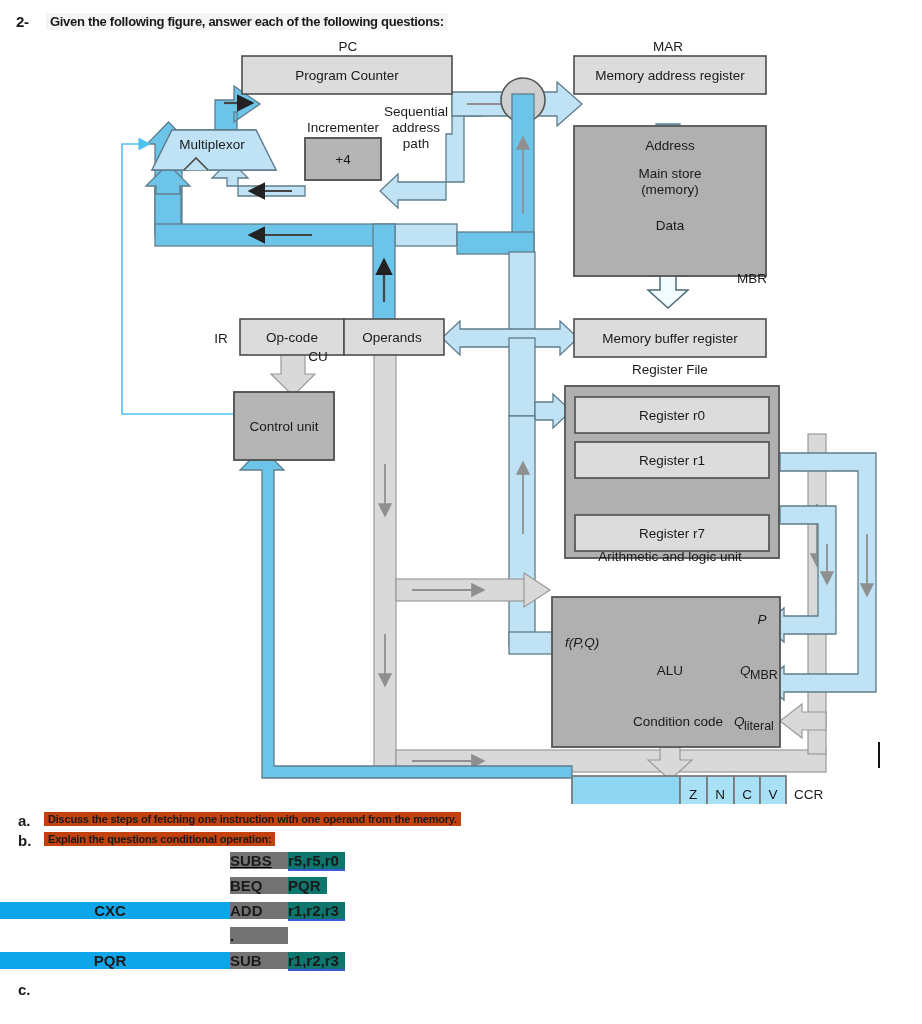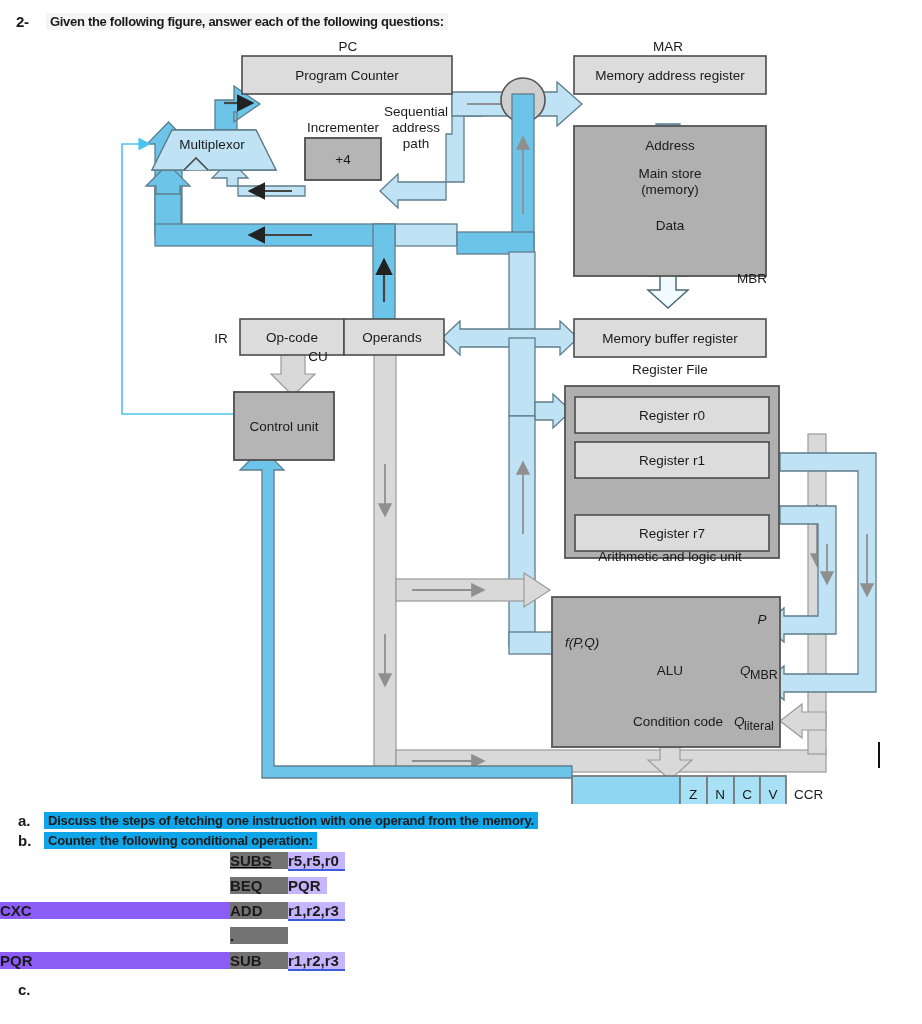--- a/index.html
+++ b/index.html
@@ -22,28 +22,28 @@
   }
 
   
   .figure{position:absolute;left:12px;top:34px;width:922px;height:770px;}
   .fig svg{display:block;}
 
   
   .ques{position:absolute;left:0;top:812px;width:922px;}
   .qrow{display:flex;align-items:flex-start;margin-bottom:3px;}
   .qlabel{width:26px;margin-left:18px;font-weight:bold;font-size:15px;flex:none;}
-  .qbody{font-weight:bold;font-size:13px;background:#0ea5e9;padding:1px 4px;letter-spacing:-0.2px;}
+  .qbody{font-weight:bold;font-size:11px;background:#c2410c;padding:1px 4px;letter-spacing:-0.2px;}
 
   .code{margin-top:2px;}
   .crow{display:flex;align-items:baseline;height:25px;}
-  .clab{width:230px;text-align:left;font-weight:bold;font-size:15px;
-        background:#8b5cf6;padding-right:10px;box-sizing:border-box;}
+  .clab{width:230px;text-align:center;font-weight:bold;font-size:15px;
+        background:#0ea5e9;padding-right:10px;box-sizing:border-box;}
   .cop{width:58px;font-weight:bold;font-size:15px;background:#737373;}
-  .carg{font-weight:bold;font-size:15px;background:#c4b5fd;padding-right:6px;}
+  .carg{font-weight:bold;font-size:15px;background:#0f766e;padding-right:6px;}
   .sp-underline{text-decoration:underline;text-decoration-color:#000;}
   .sq{border-bottom:2px solid #3b5bdb;padding-bottom:0px;}
   .dotrow .clab{background:#f4f4f4;}
   .caret{position:absolute;left:878px;top:742px;width:2px;height:26px;background:#111;}
 </style>
 </head>
 <body>
 
 <div class="q-head">
   <span class="q-num">2-</span>
@@ -283,21 +283,21 @@
 
 <div class="ques">
 
   <div class="qrow">
     <span class="qlabel">a.</span>
     <span class="qbody">Discuss the steps of fetching one instruction with one operand from the memory.</span>
   </div>
 
   <div class="qrow">
     <span class="qlabel">b.</span>
-    <span class="qbody">Counter the following conditional operation:</span>
+    <span class="qbody">Explain the questions conditional operation:</span>
   </div>
 
   <div class="code">
     <div class="crow">
       <span class="clab"></span>
       <span class="cop sp-underline">SUBS</span>
       <span class="carg sq">r5,r5,r0</span>
     </div>
     <div class="crow">
       <span class="clab"></span>

